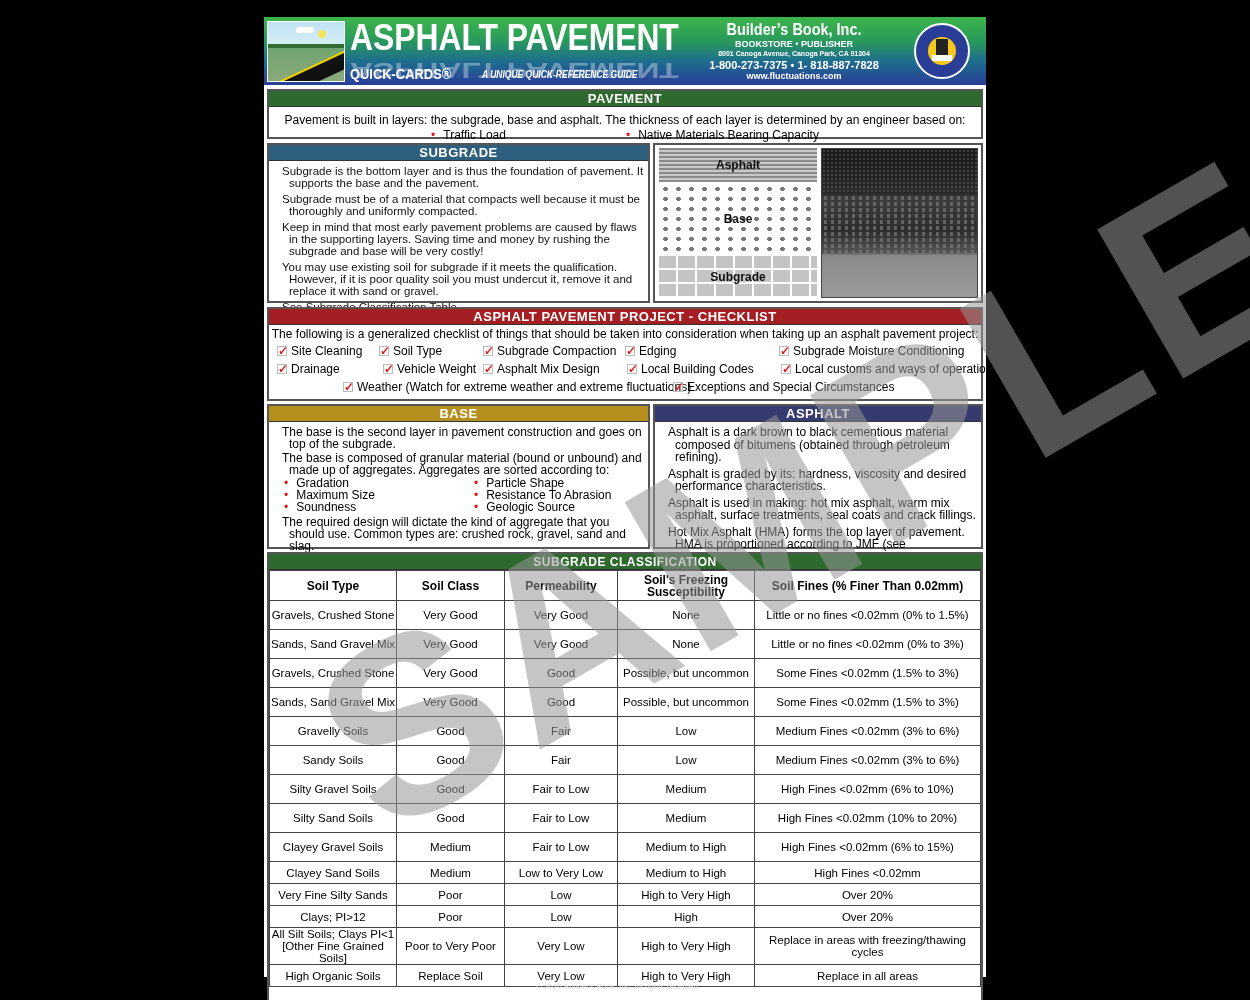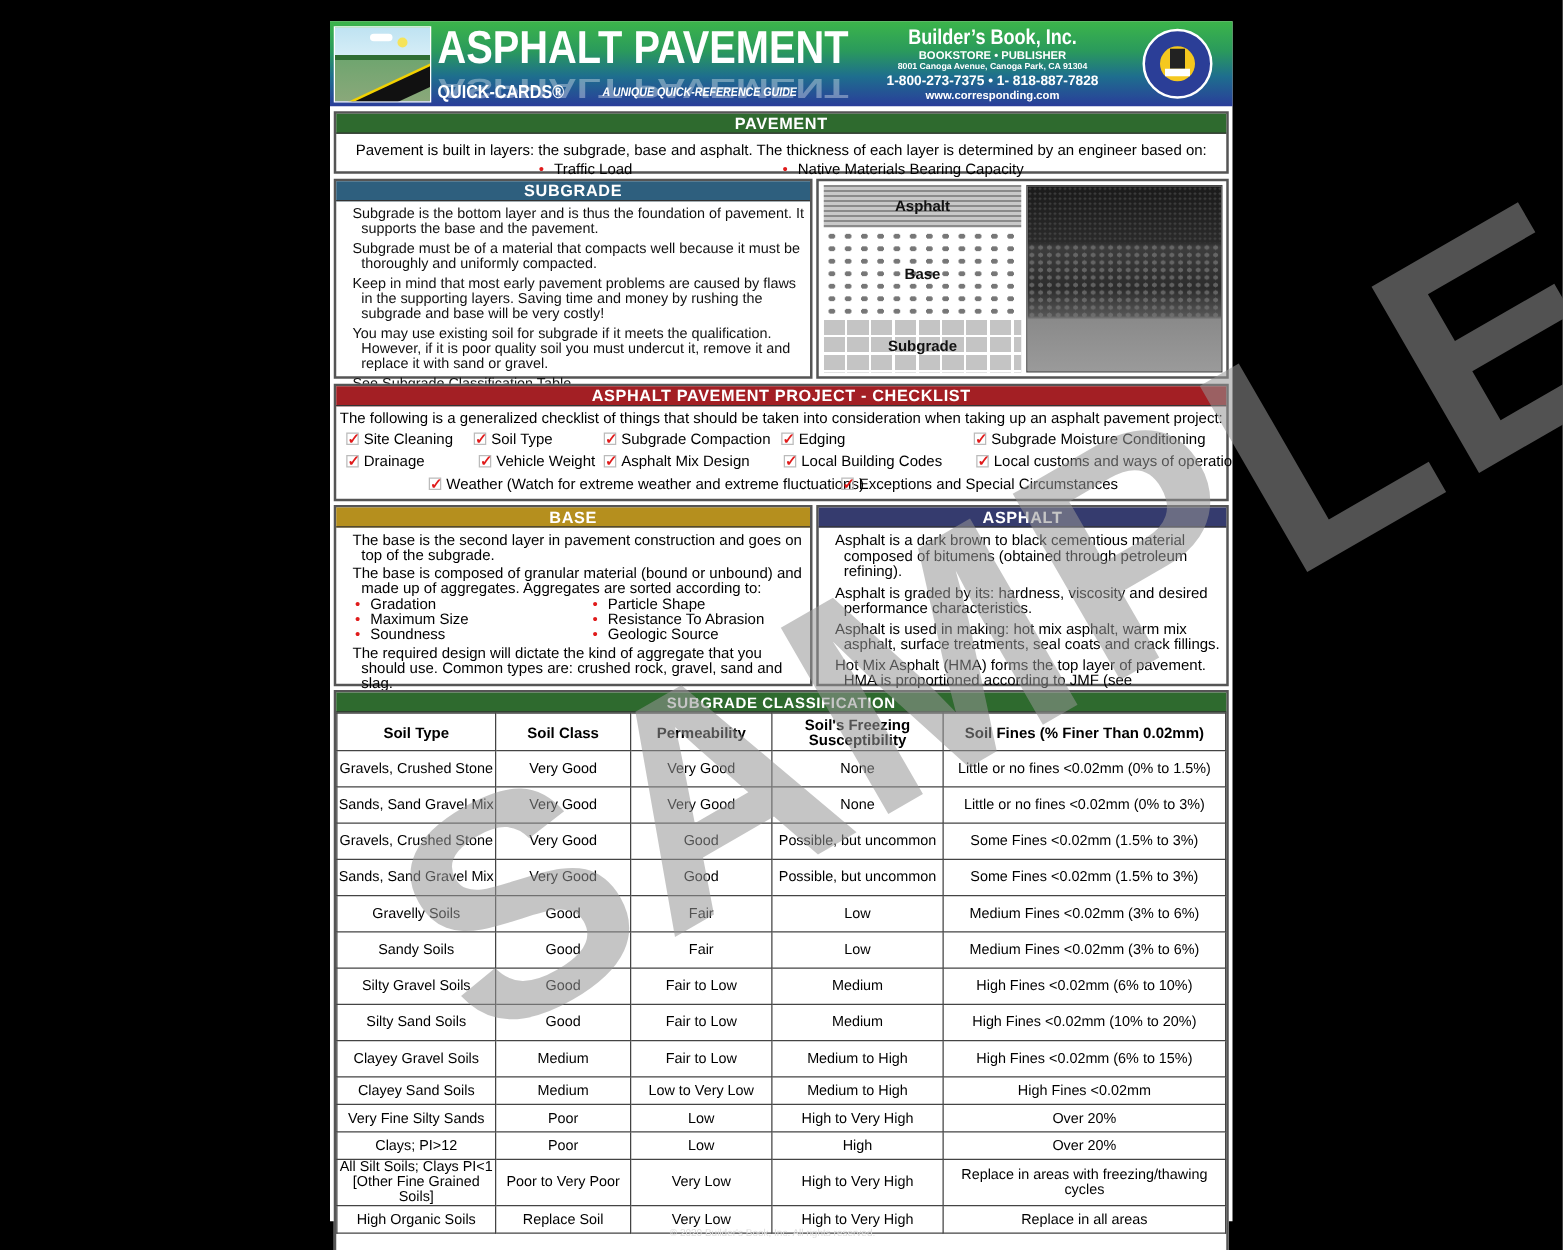--- a/index.html
+++ b/index.html
@@ -103,21 +103,21 @@
     </div>
     <div class="title-main">ASPHALT PAVEMENT</div>
     <div class="title-reflect">ASPHALT PAVEMENT</div>
     <div class="qc">QUICK-CARDS®</div>
     <div class="tagline">A UNIQUE QUICK-REFERENCE GUIDE</div>
     <div class="pub">
       <span class="name">Builder’s Book, Inc.</span>
       <span class="role">BOOKSTORE  •  PUBLISHER</span>
       <span class="addr">8001 Canoga Avenue, Canoga Park, CA  91304</span>
       <span class="phone">1-800-273-7375  •  1- 818-887-7828</span>
-      <span class="web">www.corresponding.com</span>
+      <span class="web">www.fluctuations.com</span>
     </div>
     <div class="logo">
       <div class="inner"></div>
         <div class="bldg"></div>
         <div class="book"></div>
     </div>
   </div>
 
   <div class="box pavement">
     <div class="bar">PAVEMENT</div>

